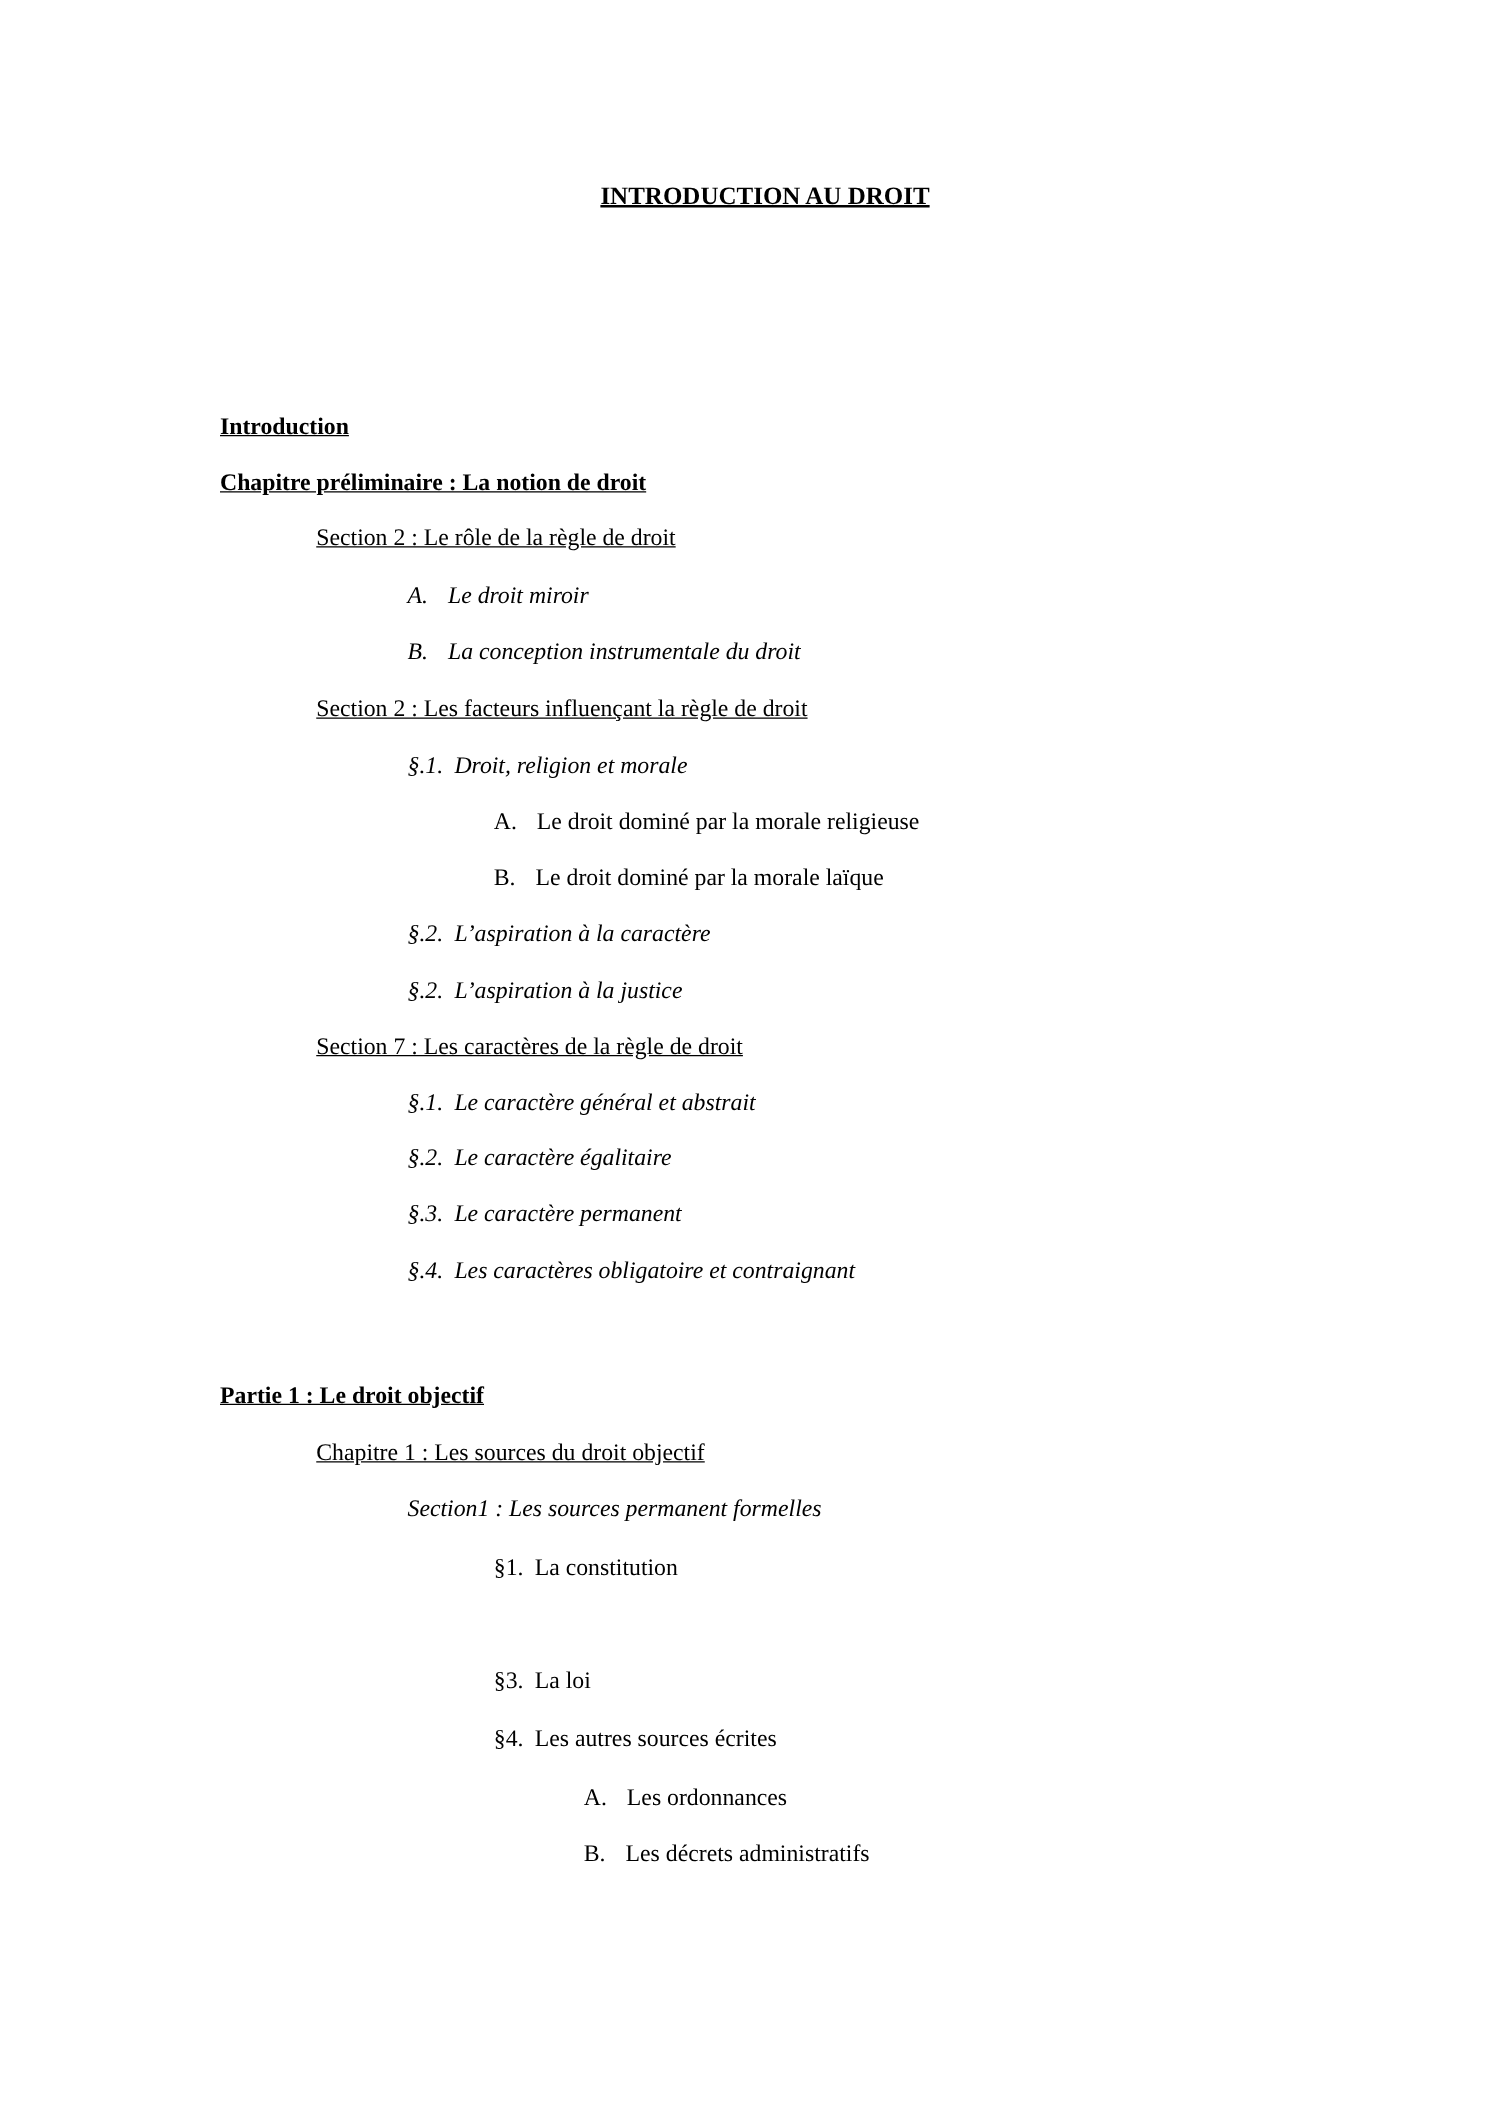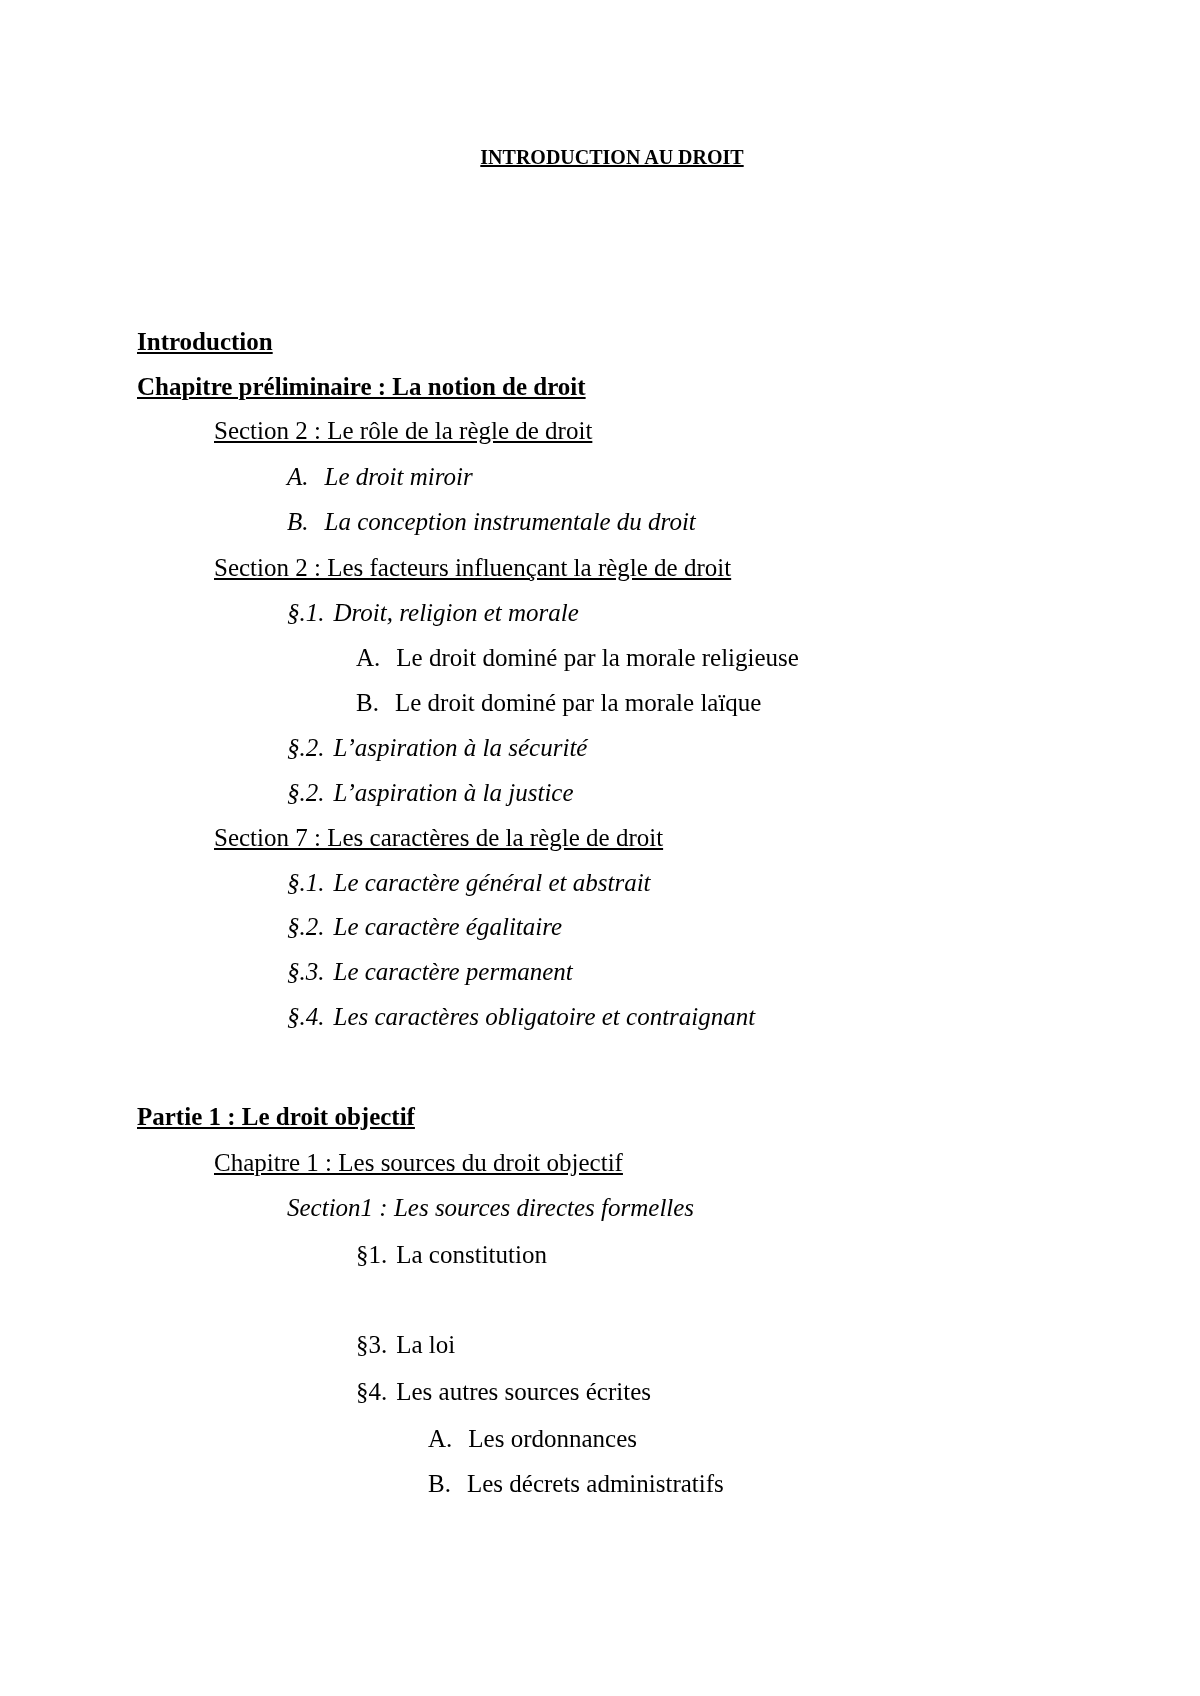--- a/index.html
+++ b/index.html
@@ -17,23 +17,24 @@
     left:12px;
     width:1200px;
     text-align:center;
     font-size:20px;
     font-weight:bold;
     text-decoration:underline;
     white-space:nowrap;
   }
   .row{
     position:absolute;
-    font-size:25px;
+    font-size:19px;
     white-space:nowrap;
     line-height:22px;
+    margin-left:39px;
   }
   .l0{left:137px;}
   .l1{left:214px;}
   .l2{left:287px;}
   .l3{left:356px;}
   .l4{left:428px;}
   .b{font-weight:bold;}
   .u{text-decoration:underline;}
   .i{font-style:italic;}
   .pfx-a{display:inline-block;margin-right:16px;}
@@ -57,39 +58,39 @@
   <div class="row l2 i" style="top:511px;"><span class="pfx-a">B.</span><span>La conception instrumentale du droit</span></div>
 
   <div class="row l1 u" style="top:557px;"><span>Section 2 : Les facteurs influençant la règle de droit</span></div>
 
   <div class="row l2 i" style="top:602px;"><span class="pfx-s">§.1.</span><span>Droit, religion et morale</span></div>
 
   <div class="row l3" style="top:647px;"><span class="pfx-a">A.</span><span>Le droit dominé par la morale religieuse</span></div>
 
   <div class="row l3" style="top:692px;"><span class="pfx-a">B.</span><span>Le droit dominé par la morale laïque</span></div>
 
-  <div class="row l2 i" style="top:737px;"><span class="pfx-s">§.2.</span><span>L’aspiration à la sécurité</span></div>
+  <div class="row l2 i" style="top:737px;"><span class="pfx-s">§.2.</span><span>L’aspiration à la caractère</span></div>
 
   <div class="row l2 i" style="top:782px;"><span class="pfx-s">§.2.</span><span>L’aspiration à la justice</span></div>
 
   <div class="row l1 u" style="top:827px;"><span>Section 7 : Les caractères de la règle de droit</span></div>
 
   <div class="row l2 i" style="top:872px;"><span class="pfx-s">§.1.</span><span>Le caractère général et abstrait</span></div>
 
   <div class="row l2 i" style="top:916px;"><span class="pfx-s">§.2.</span><span>Le caractère égalitaire</span></div>
 
   <div class="row l2 i" style="top:961px;"><span class="pfx-s">§.3.</span><span>Le caractère permanent</span></div>
 
   <div class="row l2 i" style="top:1006px;"><span class="pfx-s">§.4.</span><span>Les caractères obligatoire et contraignant</span></div>
 
   <div class="row l0 b u" style="top:1106px;"><span>Partie 1 : Le droit objectif</span></div>
 
   <div class="row l1 u" style="top:1152px;"><span>Chapitre 1 : Les sources du droit objectif</span></div>
 
-  <div class="row l2 i" style="top:1197px;"><span>Section1 : Les sources directes formelles</span></div>
+  <div class="row l2 i" style="top:1197px;"><span>Section1 : Les sources permanent formelles</span></div>
 
   <div class="row l3" style="top:1244px;"><span class="pfx-s">§1.</span><span>La constitution</span></div>
 
 
   <div class="row l3" style="top:1334px;"><span class="pfx-s">§3.</span><span>La loi</span></div>
 
   <div class="row l3" style="top:1381px;"><span class="pfx-s">§4.</span><span>Les autres sources écrites</span></div>
 
   <div class="row l4" style="top:1428px;"><span class="pfx-a">A.</span><span>Les ordonnances</span></div>
 

